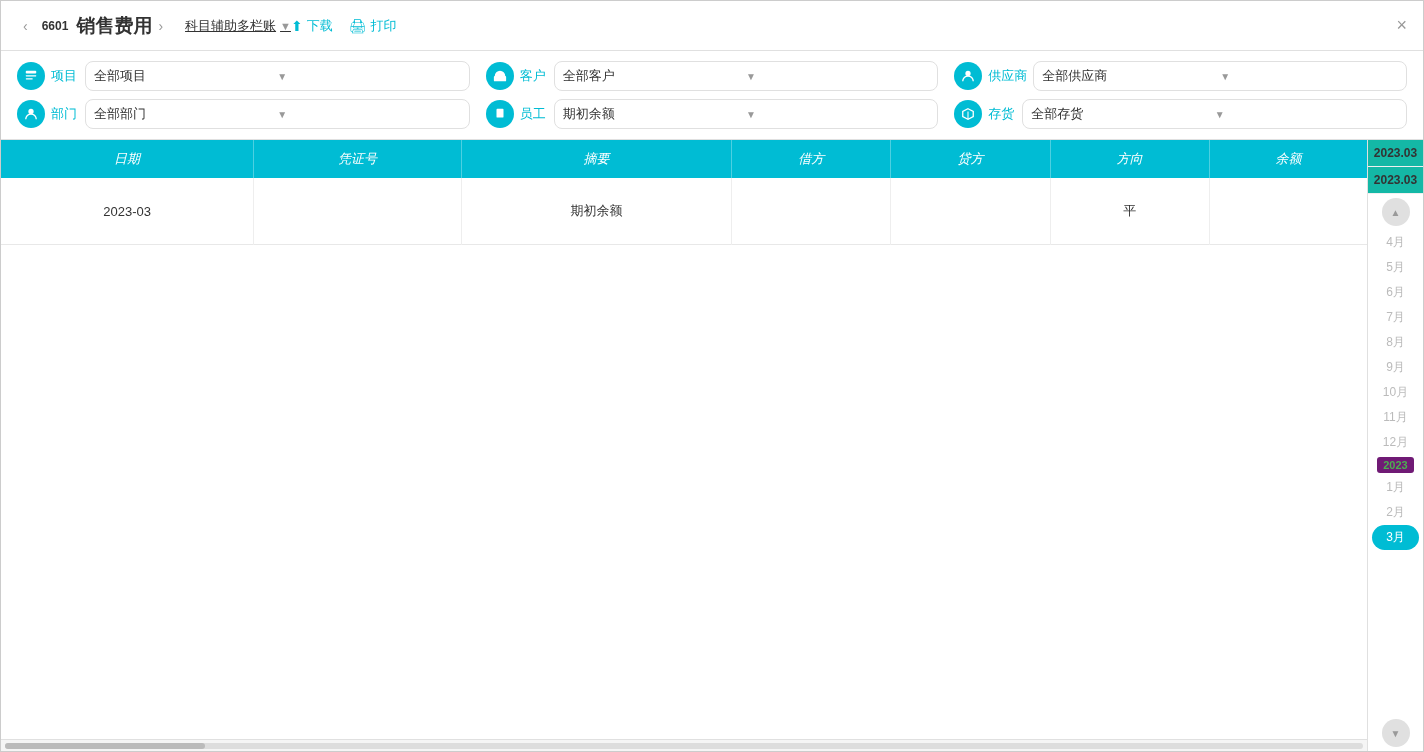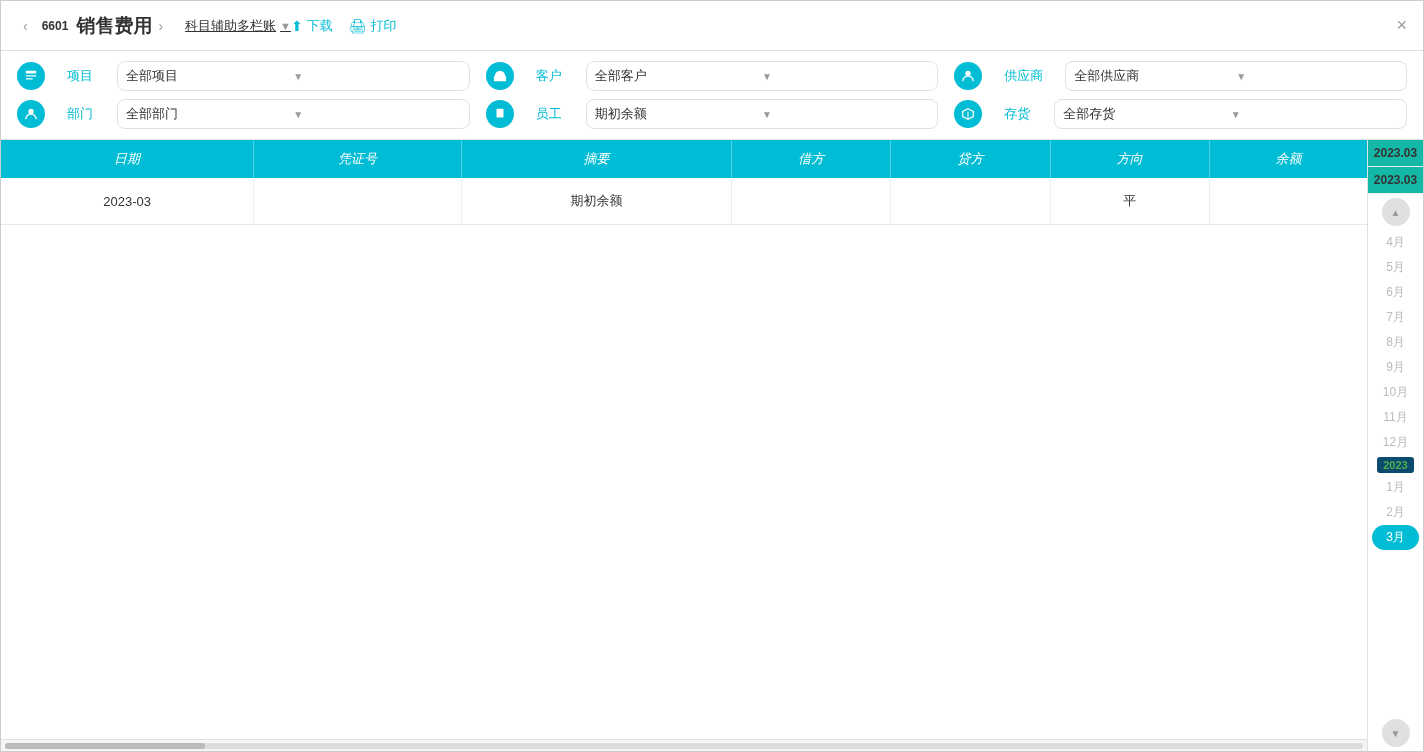--- a/index.html
+++ b/index.html
@@ -13,21 +13,21 @@
     .show-sub { color: #333; text-decoration: underline; cursor: pointer; margin-left: 16px; display: flex; align-items: center; gap: 4px; }
     .page-title { flex: 1; text-align: center; font-size: 18px; font-weight: bold; color: #333; }
     .toolbar-right { display: flex; align-items: center; gap: 16px; }
     .toolbar-btn { background: none; border: none; cursor: pointer; color: #00bcd4; font-size: 13px; display: flex; align-items: center; gap: 4px; }
     .close-btn { background: none; border: none; cursor: pointer; color: #999; font-size: 18px; position: absolute; right: 16px; top: 14px; }
     
     
     .filter-bar { padding: 10px 16px; background: #fff; border-bottom: 1px solid #e0e0e0; flex-shrink: 0; }
     .filter-row { display: flex; align-items: center; gap: 16px; margin-bottom: 8px; }
     .filter-row:last-child { margin-bottom: 0; }
-    .filter-item { display: flex; align-items: center; gap: 22px; flex: 1; }
+    .filter-item { display: flex; align-items: center; gap: 6px; flex: 1; }
     .filter-icon { width: 28px; height: 28px; border-radius: 50%; display: flex; align-items: center; justify-content: center; color: white; font-size: 14px; flex-shrink: 0; }
     .icon-project { background: #00bcd4; }
     .icon-customer { background: #00bcd4; }
     .icon-supplier { background: #00bcd4; }
     .icon-dept { background: #00bcd4; }
     .icon-employee { background: #00bcd4; }
     .icon-inventory { background: #00bcd4; }
     .filter-label { color: #00bcd4; font-size: 13px; min-width: 28px; }
     .filter-select { flex: 1; border: 1px solid #e0e0e0; border-radius: 8px; padding: 4px 8px; font-size: 13px; background: #fff; display: flex; align-items: center; justify-content: space-between; cursor: pointer; height: 30px; }
     .filter-select span { flex: 1; }
@@ -39,38 +39,38 @@
     
     .main-table-area { flex: 1; display: flex; flex-direction: column; overflow: hidden; }
     
     
     .table-container { flex: 1; overflow: auto; }
     table { width: 100%; border-collapse: collapse; }
     thead tr { background: #00bcd4; font-style: italic; }
     thead th { padding: 10px 8px; text-align: center; color: white; font-weight: normal; font-size: 13px; border-right: 1px solid rgba(255,255,255,0.3); }
     thead th:last-child { border-right: none; }
     tbody tr { border-bottom: 1px solid #e8e8e8; }
-    tbody td { padding: 14px 10px; text-align: center; color: #333; font-size: 13px; border-right: 1px solid #eee; }
+    tbody td { padding: 24px 10px; text-align: center; color: #333; font-size: 13px; border-right: 1px solid #eee; }
     tbody td:last-child { border-right: none; }
     
     
     .bottom-scrollbar { height: 12px; background: #f5f5f5; border-top: 1px solid #e0e0e0; flex-shrink: 0; display: flex; align-items: center; padding: 0 4px; }
     .scrollbar-track { flex: 1; height: 6px; background: #ddd; border-radius: 3px; position: relative; }
     .scrollbar-thumb { width: 200px; height: 6px; background: #bbb; border-radius: 3px; position: absolute; left: 0; }
     
     
     .right-sidebar { width: 56px; background: #fff; border-left: 1px solid #e0e0e0; display: flex; flex-direction: column; align-items: center; overflow: hidden; flex-shrink: 0; }
     .sidebar-period { width: 100%; text-align: center; font-size: 12px; color: #666; padding: 6px 2px; border-bottom: 1px solid #f0f0f0; cursor: pointer; background: #14b8a6; }
     .sidebar-period.active-period { color: #333; font-weight: bold; }
     .sidebar-up-btn { width: 28px; height: 28px; border-radius: 50%; background: #e0e0e0; display: flex; align-items: center; justify-content: center; margin: 4px auto; cursor: pointer; color: #999; font-size: 10px; }
     .sidebar-down-btn { width: 28px; height: 28px; border-radius: 50%; background: #e0e0e0; display: flex; align-items: center; justify-content: center; margin: 4px auto; cursor: pointer; color: #999; font-size: 10px; }
     .sidebar-items { flex: 1; width: 100%; display: flex; flex-direction: column; overflow: hidden; }
     .month-item { width: 100%; text-align: center; padding: 4px 0; cursor: pointer; font-size: 12px; color: #bbb; }
     .month-item.selected { background: #00bcd4; color: white; border-radius: 14px; margin: 0 4px; width: calc(100% - 8px); }
-    .month-item.year-label { color: #4caf50; background: #0c4a6e; font-weight: bold; padding: 2px 6px; border-radius: 3px; font-size: 11px; margin: 2px auto; width: auto; }
+    .month-item.year-label { color: #4caf50; background: #701a75; font-weight: bold; padding: 2px 6px; border-radius: 3px; font-size: 11px; margin: 2px auto; width: auto; }
   </style>
 </head>
 <body>
 
 <div class="window">
 
   <div class="titlebar">
     <button class="nav-btn">‹</button>
     <span class="account-code">6601</span>
     <span style="font-size:19px;font-weight:bold;color:#333;">销售费用</span>

